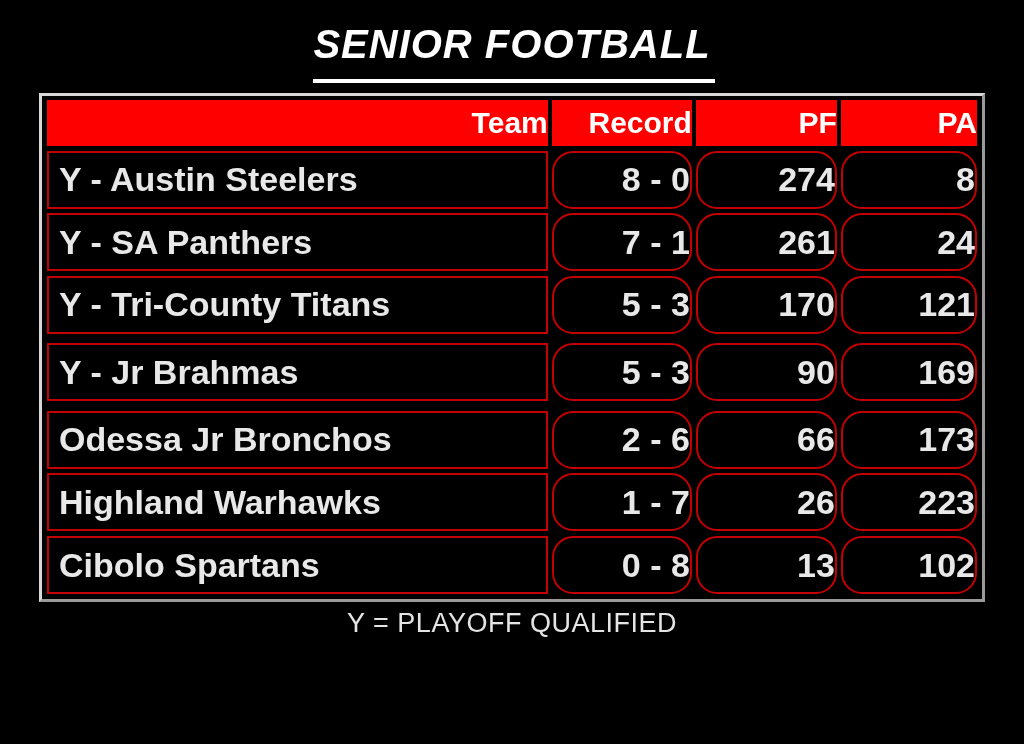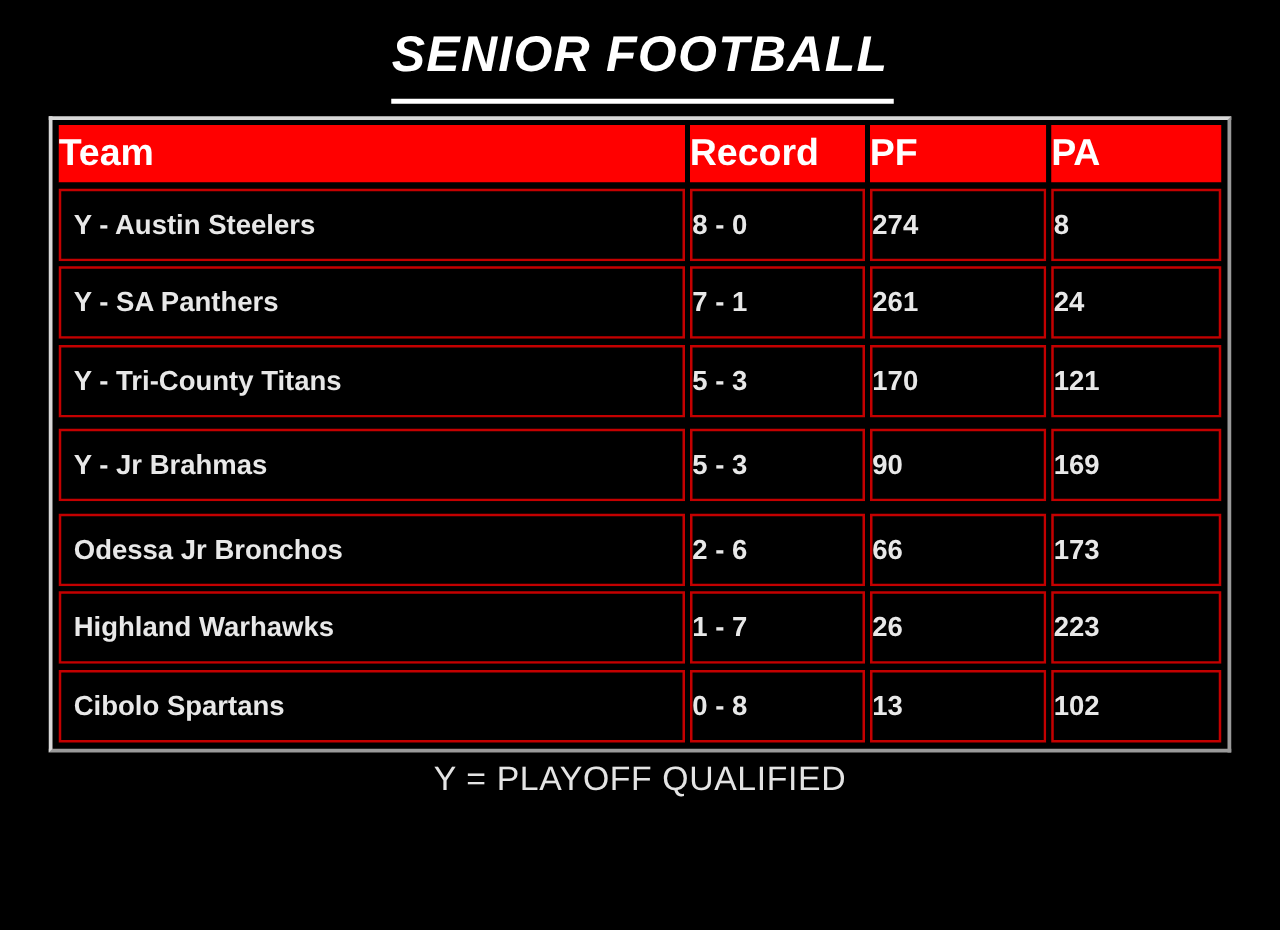--- a/index.html
+++ b/index.html
@@ -69,21 +69,21 @@
     border-spacing: 0;
     table-layout: fixed;
   }
 
   
   .standings-table thead th {
     background: #ff0000;
     color: #ffffff;
     font-size: 30px;
     font-weight: bold;
-    text-align: left;
+    text-align: right;
     height: 46px;
     padding: 0;
     border: 0;
     vertical-align: middle;
     letter-spacing: 0px;
   }
   .col-gap {
     width: 4px;
     background: #000000 !important;
     padding: 0 !important;
@@ -95,30 +95,31 @@
     background: #000000;
     border: 0;
   }
 
   
   .standings-table tbody td.cell {
     background: #000000;
     border: 2px solid #c40000;
     height: 44px;
     padding: 0 0 0 10px;
-    font-size: 22px;
+    font-size: 34px;
     font-weight: bold;
     color: #e8e8e8;
     vertical-align: middle;
     white-space: nowrap;
     overflow: hidden;
   }
   .standings-table tbody td.cell.num {
-    text-align: left;
-    padding: 0;
+    text-align: right;
+    padding: 0;
+    border-radius: 21px;
   }
 
   
   .c-team   { width: 497px; }
   .c-record { width: 139px; }
   .c-pf     { width: 140px; }
   .c-pa     { width: 135px; }
 
   
   .legend {

